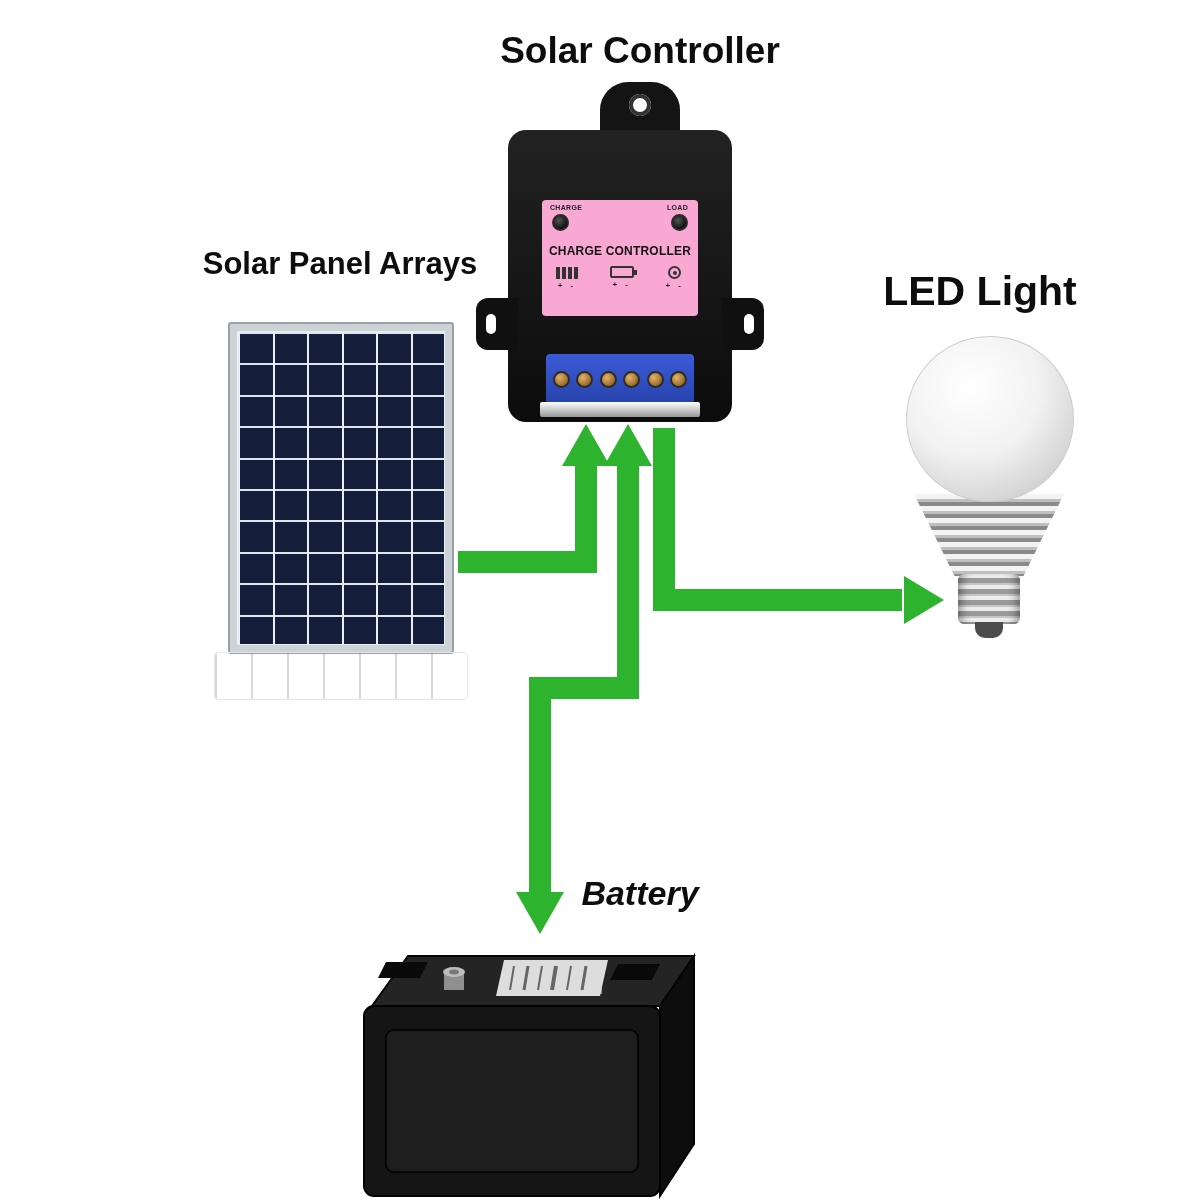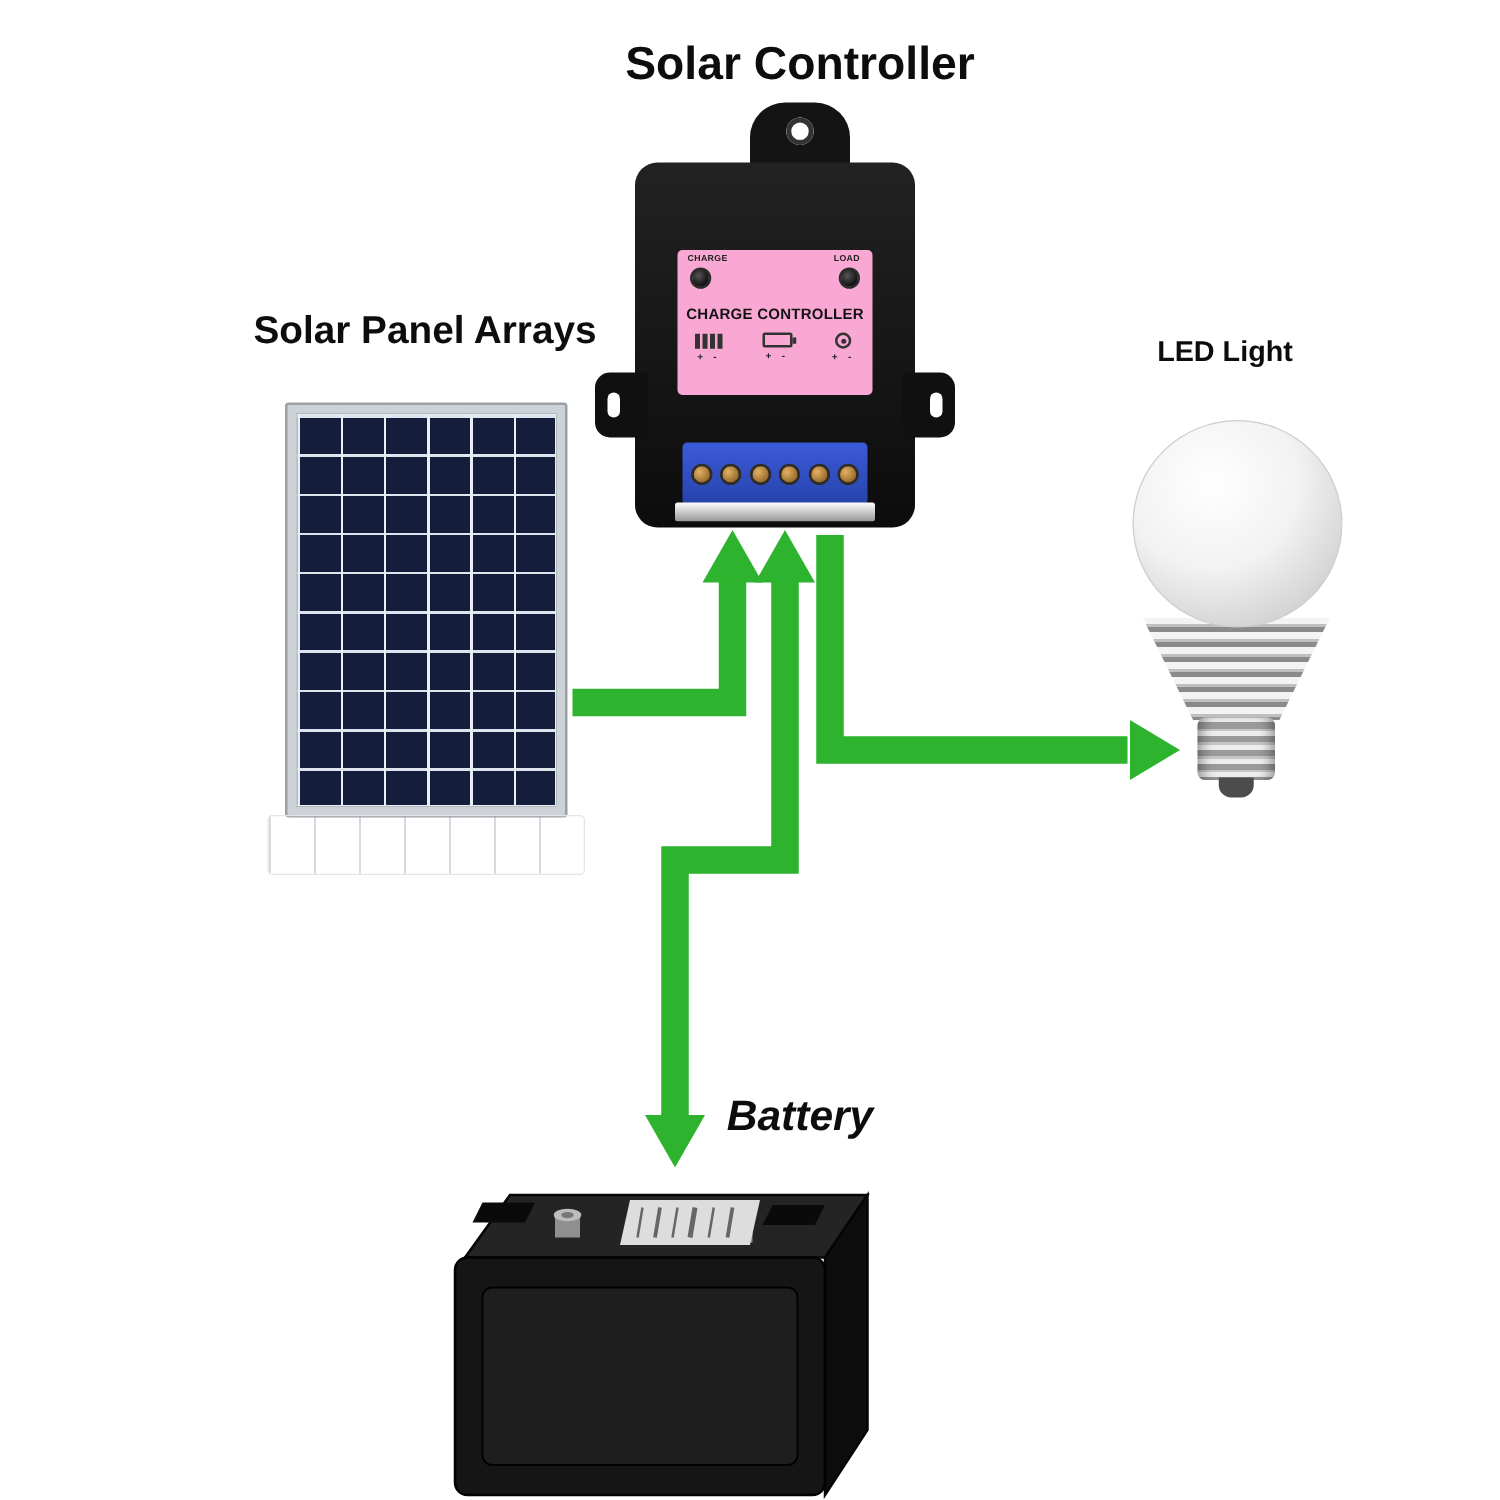--- a/index.html
+++ b/index.html
@@ -1,21 +1,21 @@
 <!DOCTYPE html>
 <html style="--arrow-green: #2db32d;"><head>
 <meta charset="utf-8">
 <style>
   html,body{margin:0;padding:0;background:#ffffff;}
   .canvas{position:relative;width:1200px;height:1200px;background:#ffffff;overflow:hidden;
           font-family:"Liberation Sans",sans-serif;color:#111;}
   .lbl{position:absolute;font-weight:bold;color:#0d0d0d;text-align:center;}
   #lbl-controller{left:440px;top:30px;width:400px;font-size:37px;}
   #lbl-panel{left:160px;top:246px;width:360px;font-size:31px;}
-  #lbl-led{left:860px;top:268px;width:240px;font-size:23px;}
+  #lbl-led{left:860px;top:268px;width:240px;font-size:41px;}
   #lbl-battery{left:540px;top:874px;width:200px;font-size:34px;font-style:italic;}
 
   
   .arrows{position:absolute;left:0;top:0;width:1200px;height:1200px;z-index:1;pointer-events:none;}
   .arrow-shaft{fill:none;stroke:var(--arrow-green,#2db32d);stroke-width:22;stroke-linejoin:miter;}
   .arrow-head{fill:var(--arrow-green,#2db32d);}
 
   
   .panel-frame{position:absolute;left:228px;top:322px;width:226px;height:332px;z-index:2;
     background:#cdd2d6;border:2px solid #9aa0a5;border-radius:3px;padding:7px;box-sizing:border-box;}

